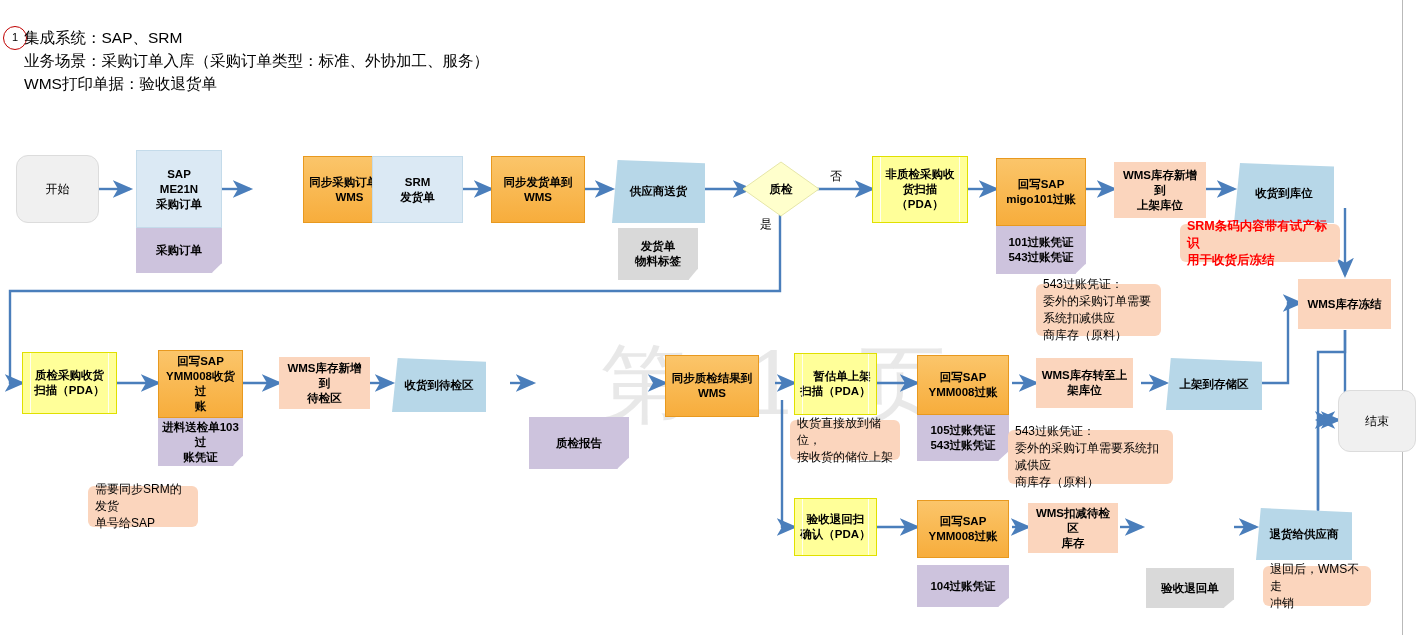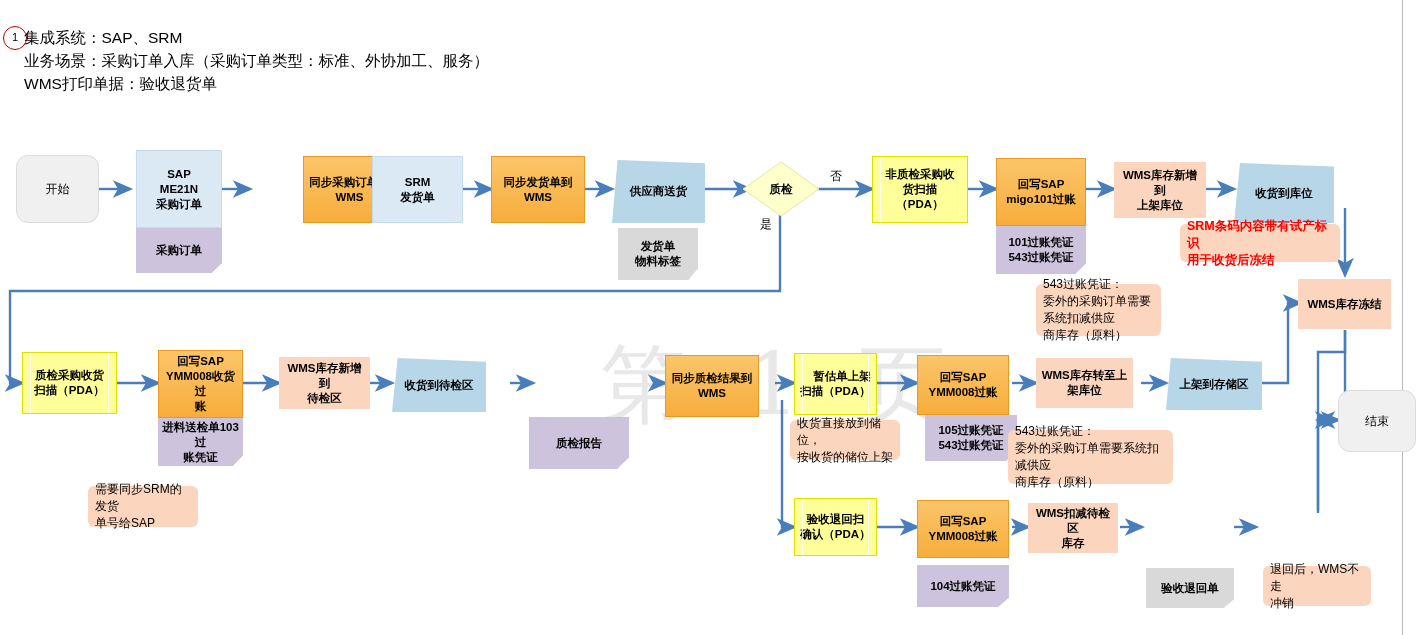--- a/index.html
+++ b/index.html
@@ -184,21 +184,21 @@
   <div class="node n-orange" style="left:665px;top:355px;width:94px;height:62px;white-space:pre-line;" id="r2c5">同步质检结果到
 WMS</div>
 
   <div class="node n-yellow" style="left:794px;top:353px;width:83px;height:62px;white-space:pre-line;position:absolute;text-align:right;" id="r2c6">暂估单上架
 扫描（PDA）</div>
   <div class="node n-note" style="left:790px;top:420px;width:110px;height:40px;white-space:pre-line;" id="nt3">收货直接放到储位，
 按收货的储位上架</div>
 
   <div class="node n-orange" style="left:917px;top:355px;width:92px;height:60px;white-space:pre-line;" id="r2c7">回写SAP
 YMM008过账</div>
-  <div class="node n-purple doc" style="left:917px;top:415px;width:92px;height:46px;white-space:pre-line;margin-left:8px;" id="r2d2">105过账凭证
+  <div class="node n-purple doc" style="left:917px;top:415px;width:92px;height:46px;white-space:pre-line;" id="r2d2">105过账凭证
 543过账凭证</div>
 
   <div class="node n-peach" style="left:1036px;top:358px;width:97px;height:50px;white-space:pre-line;" id="r2c8">WMS库存转至上
 架库位</div>
 
   <div class="node trap" style="left:1166px;top:358px;width:96px;height:52px;clip-path:polygon(5% 0,100% 7%,100% 100%,0 100%);" id="r2c9">上架到存储区</div>
 
   <div class="node n-note" style="left:1008px;top:430px;width:165px;height:54px;white-space:pre-line;" id="nt4">543过账凭证：
 委外的采购订单需要系统扣减供应
 商库存（原料）</div>
@@ -211,18 +211,19 @@
 
   <div class="node n-orange" style="left:917px;top:500px;width:92px;height:58px;white-space:pre-line;" id="r3c1">回写SAP
 YMM008过账</div>
   <div class="node n-purple doc" style="left:917px;top:565px;width:92px;height:42px;white-space:pre-line;" id="r3d0">104过账凭证</div>
 
   <div class="node n-peach" style="left:1028px;top:503px;width:90px;height:50px;white-space:pre-line;" id="r3c2">WMS扣减待检区
 库存</div>
 
   <div class="node n-gray doc" style="left:1146px;top:568px;width:88px;height:40px;white-space:pre-line;" id="r3d1">验收退回单</div>
 
+  <div class="node trap" style="left:1256px;top:508px;width:96px;height:52px;clip-path:polygon(5% 0,100% 8%,100% 100%,0 100%);" id="r3c4">退货给供应商</div>
   <div class="node n-note" style="left:1263px;top:566px;width:108px;height:40px;white-space:pre-line;" id="nt5">退回后，WMS不走
 冲销</div>
 
   <div class="node n-startend" style="left:1338px;top:390px;width:78px;height:62px;">结束</div>
 
 </div>
 
 </body></html>

